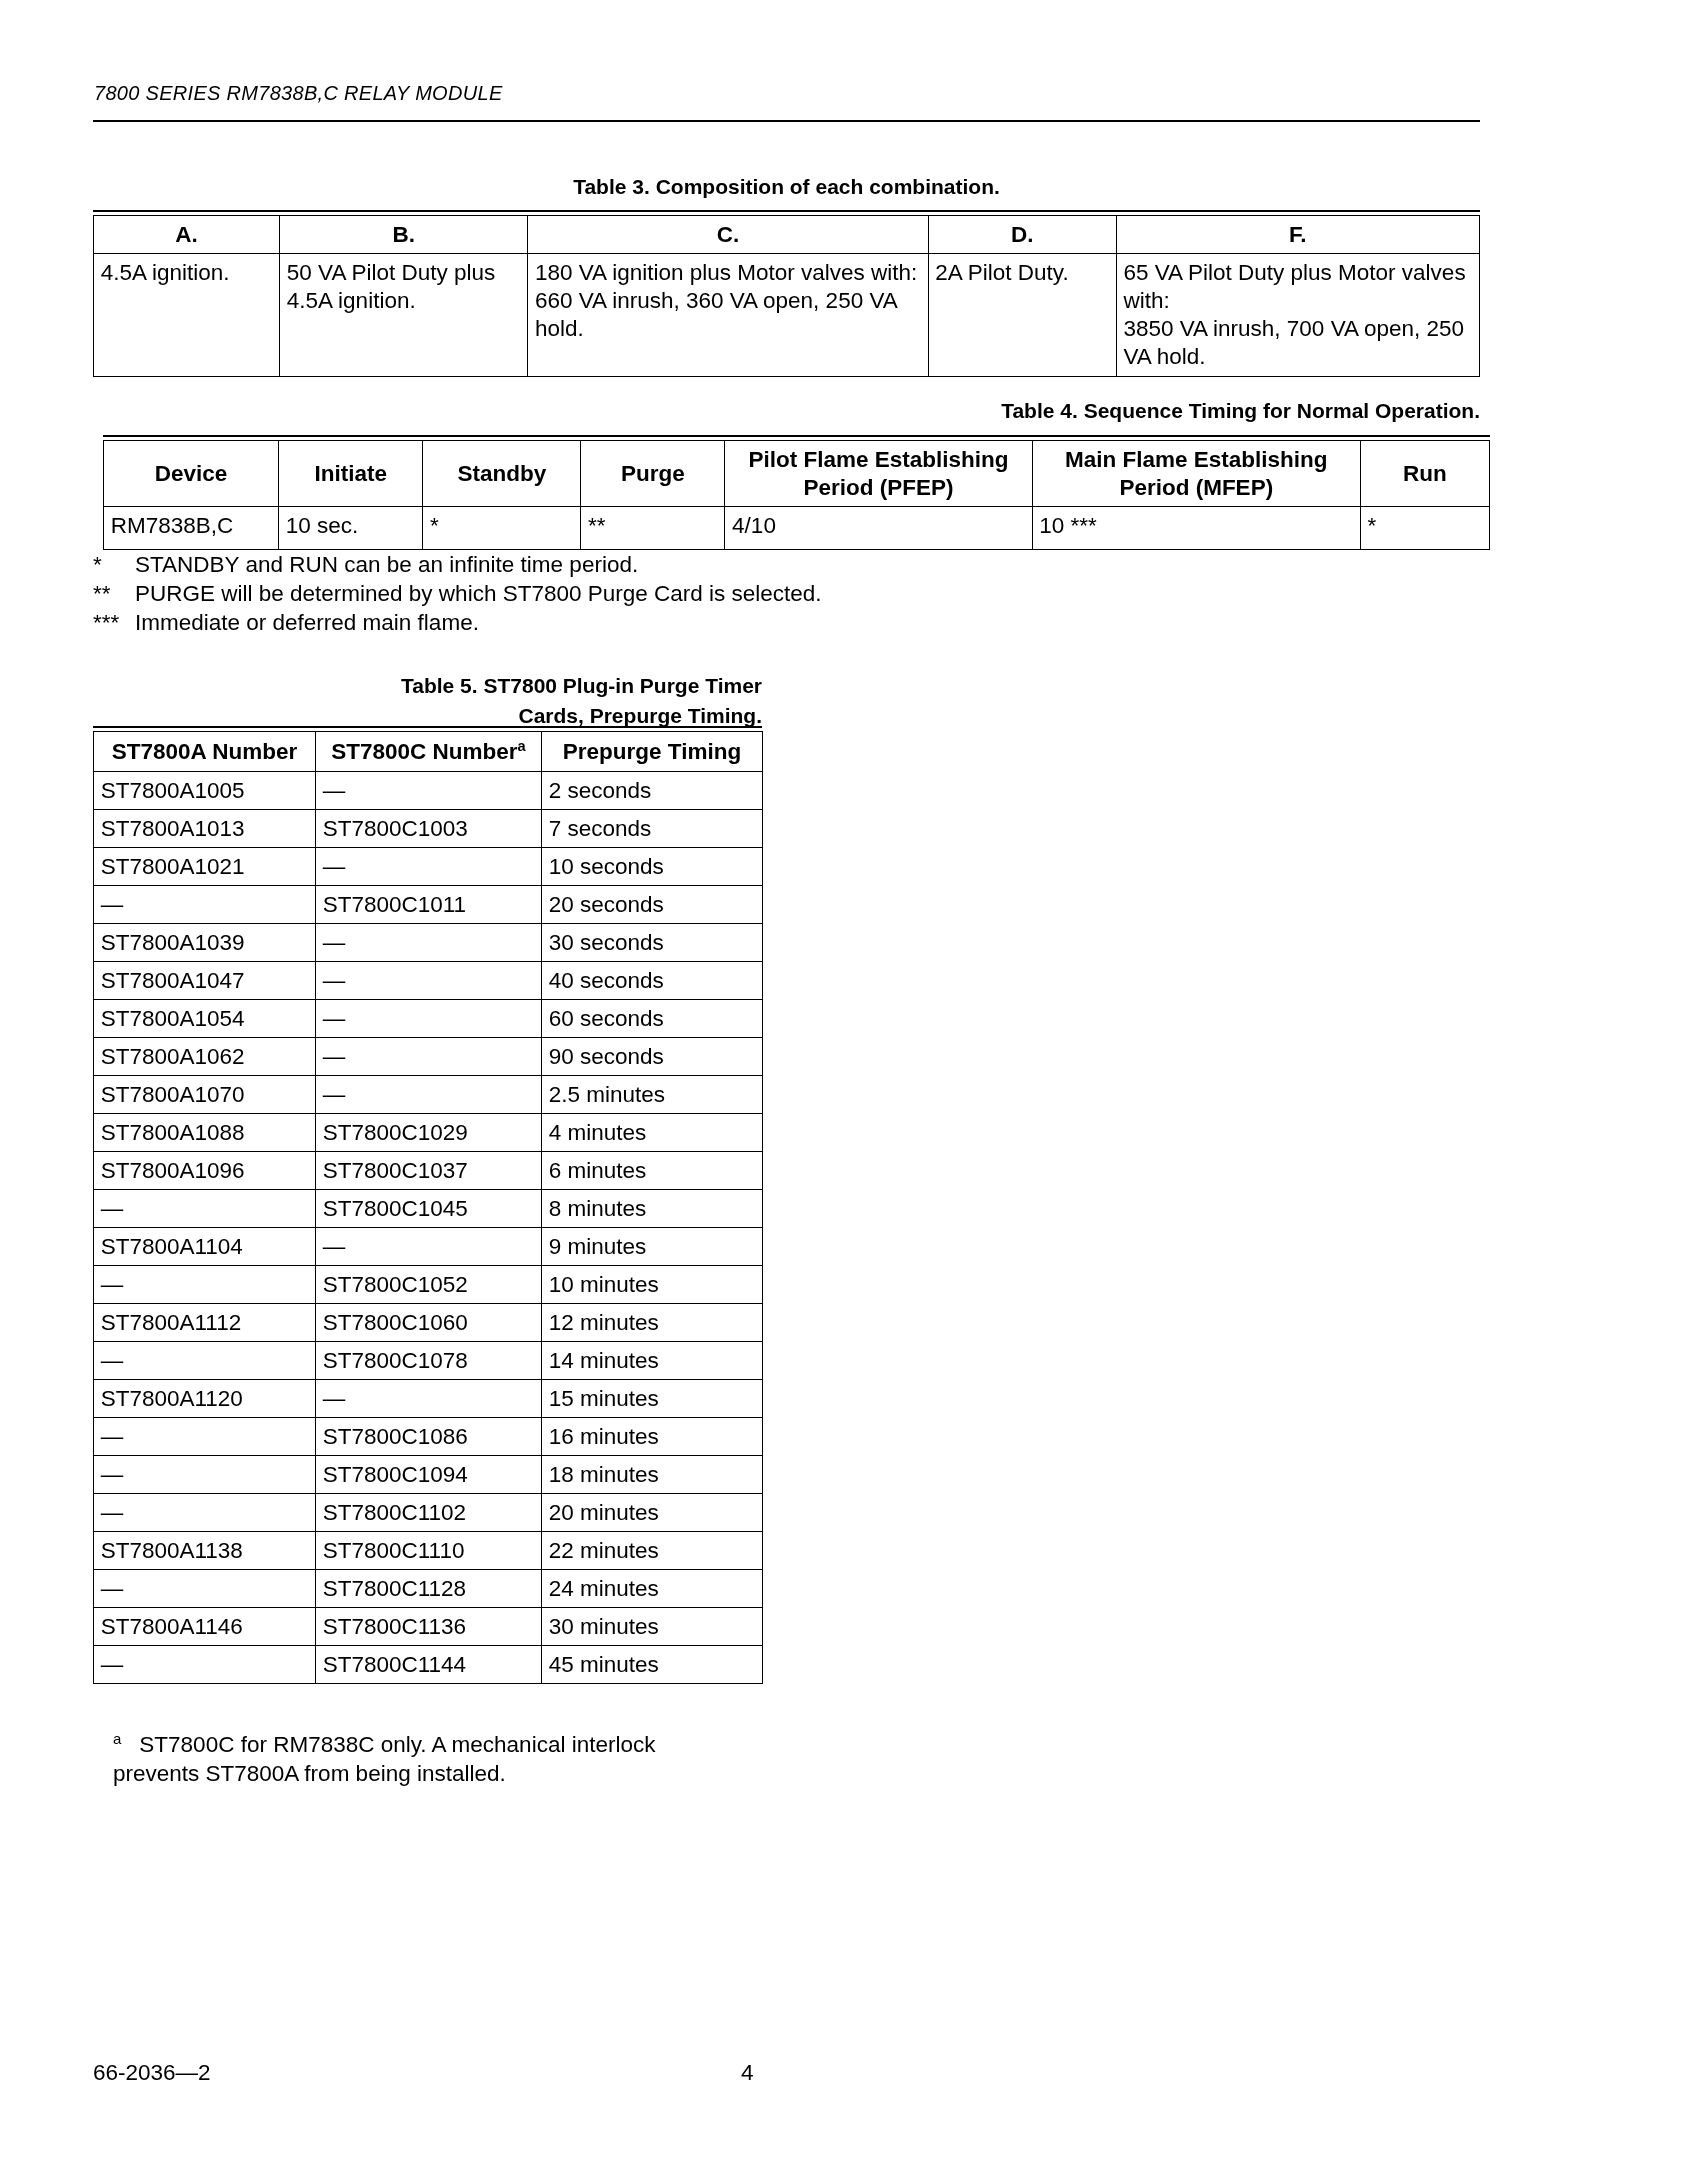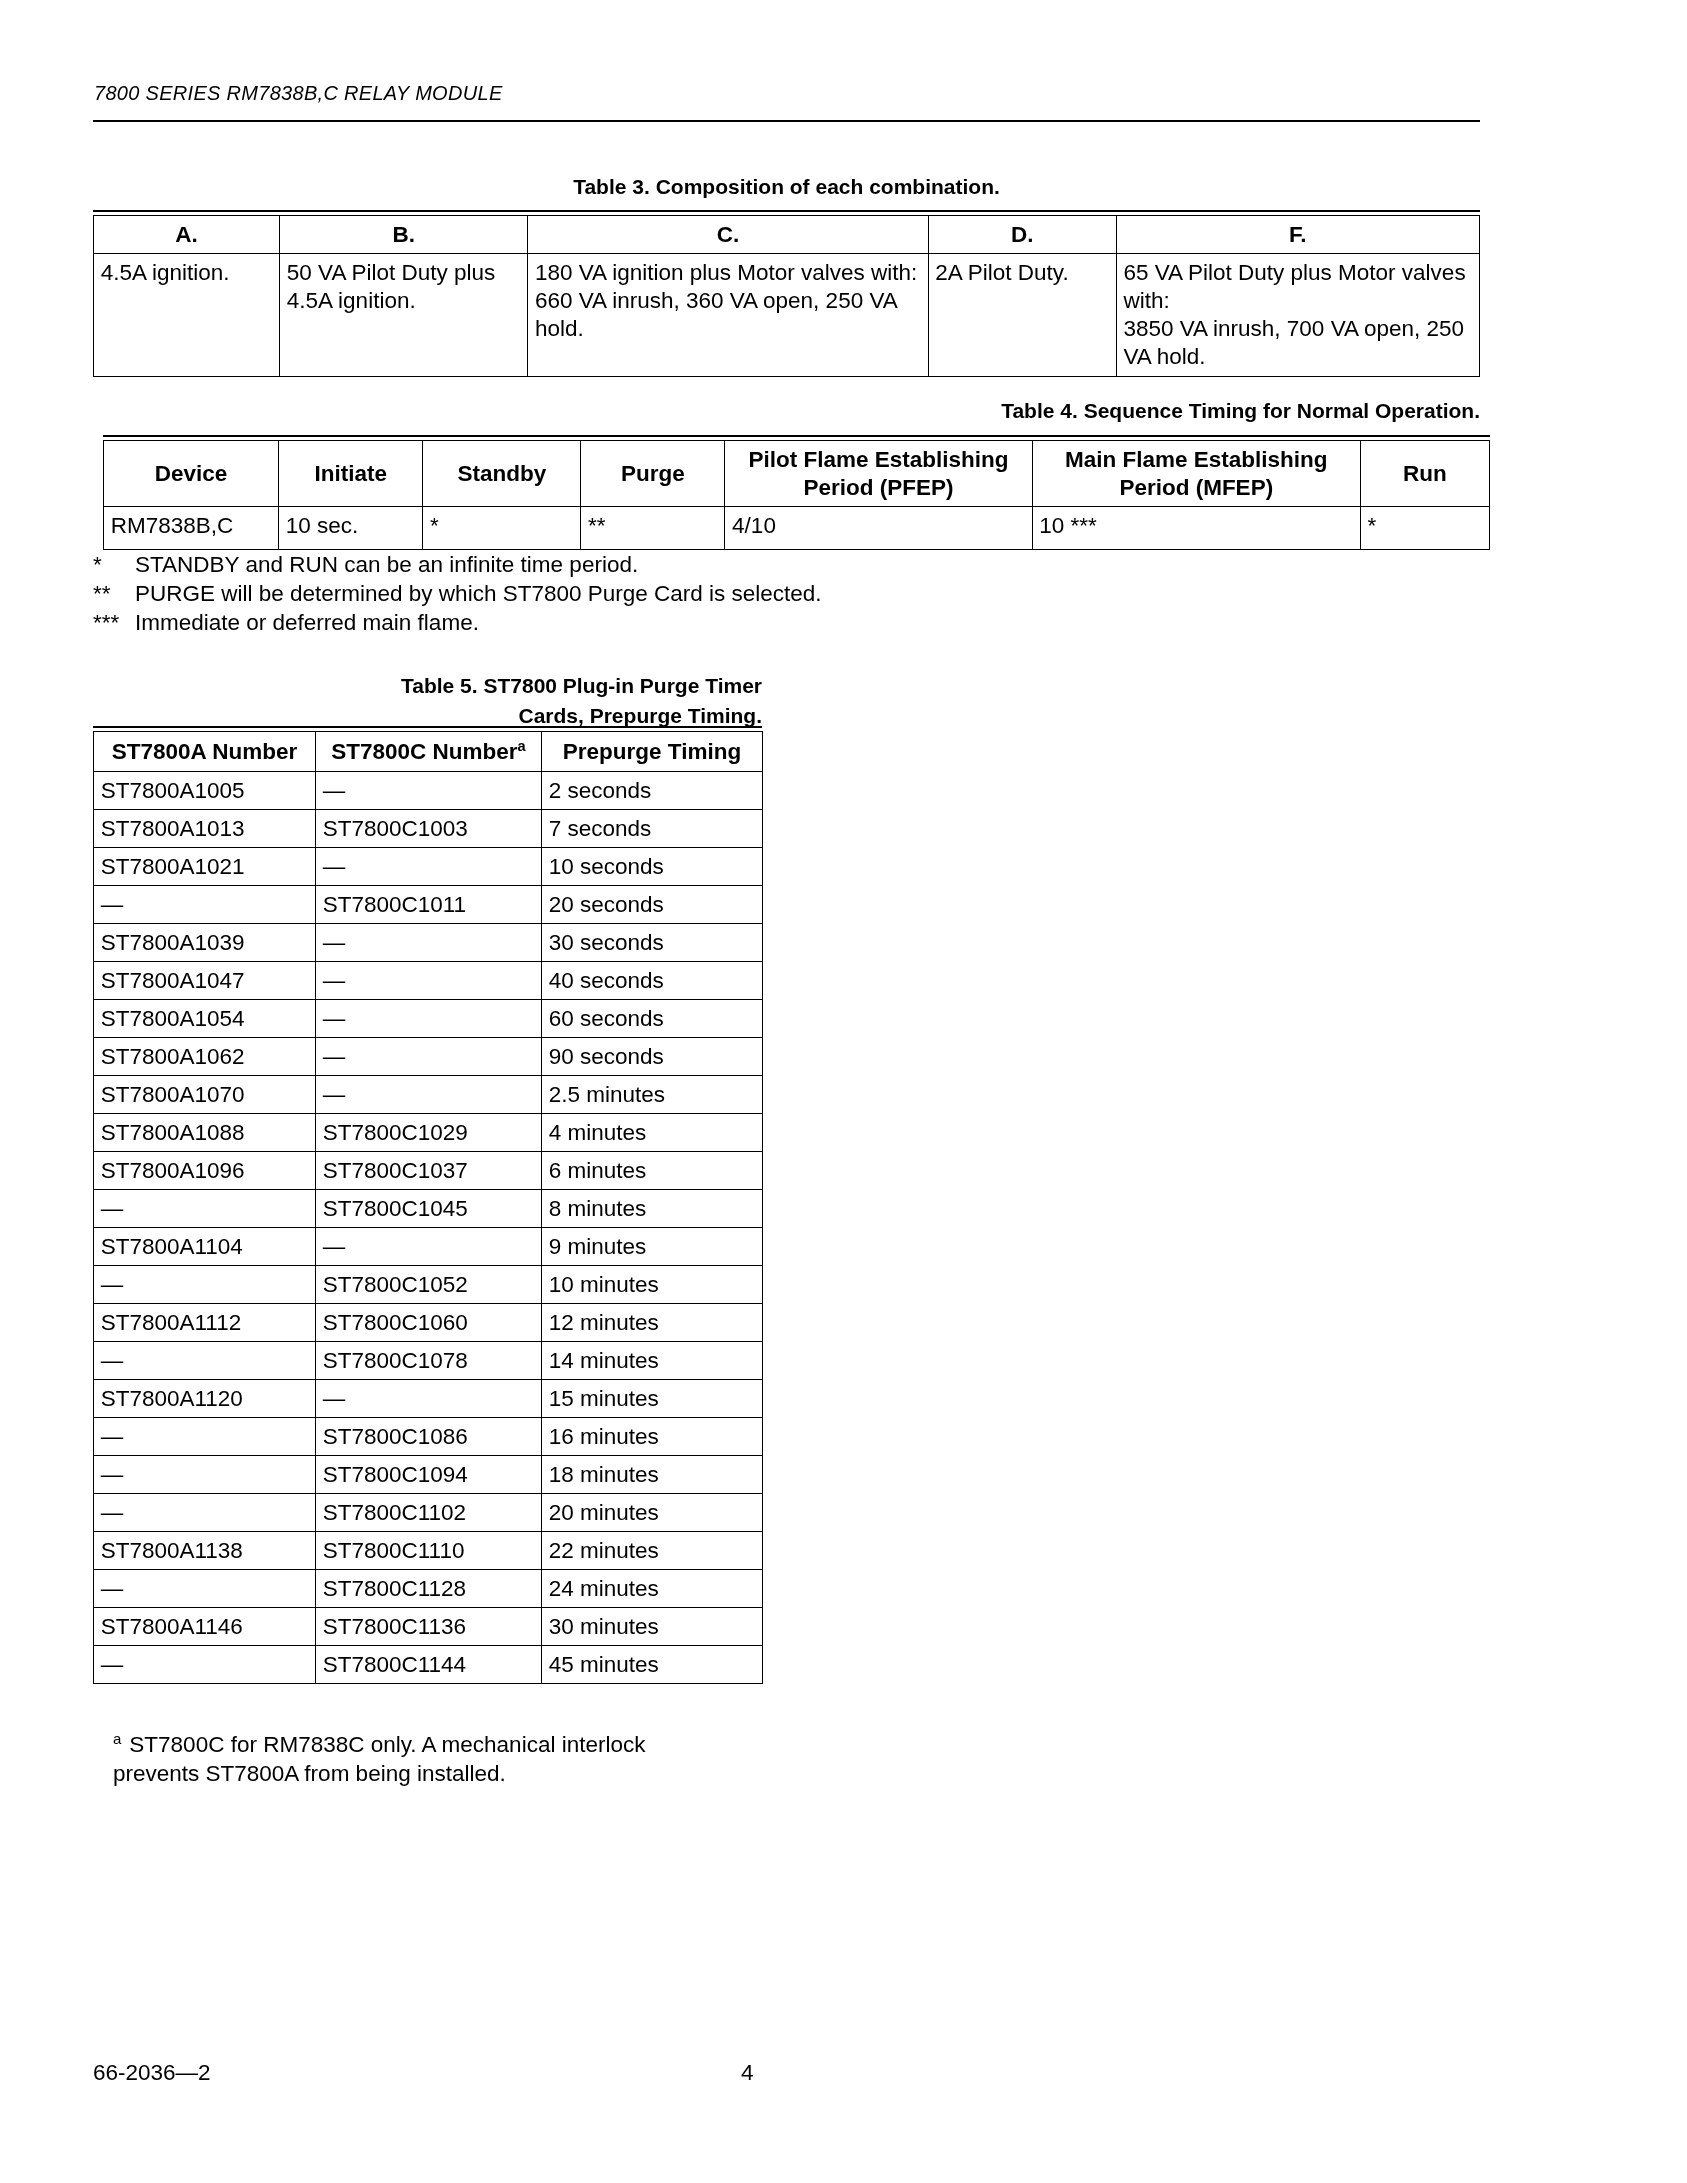--- a/index.html
+++ b/index.html
@@ -61,21 +61,21 @@
   .fn-marker { flex:none; width:42px; }
   .fn-text { flex:1; }
 
   
   .t5-note {
     left:93px; top:1701px; width:602px;
     line-height:29px; white-space:pre-line;
     padding-left:20px; text-indent:-20px;
   }
   .t5-note sup { font-size:15px; vertical-align:super; line-height:0; }
-  .t5-note .fn-a-text { margin-left:8px; }
+  .t5-note .fn-a-text { margin-left:18px; }
 
   
   .footer-doc { left:93px; top:2060px; font-size:22.5px; }
   .footer-page { left:741px; top:2060px; font-size:22.5px; }
 </style>
 </head>
 <body>
 
 <div class="page">
 

